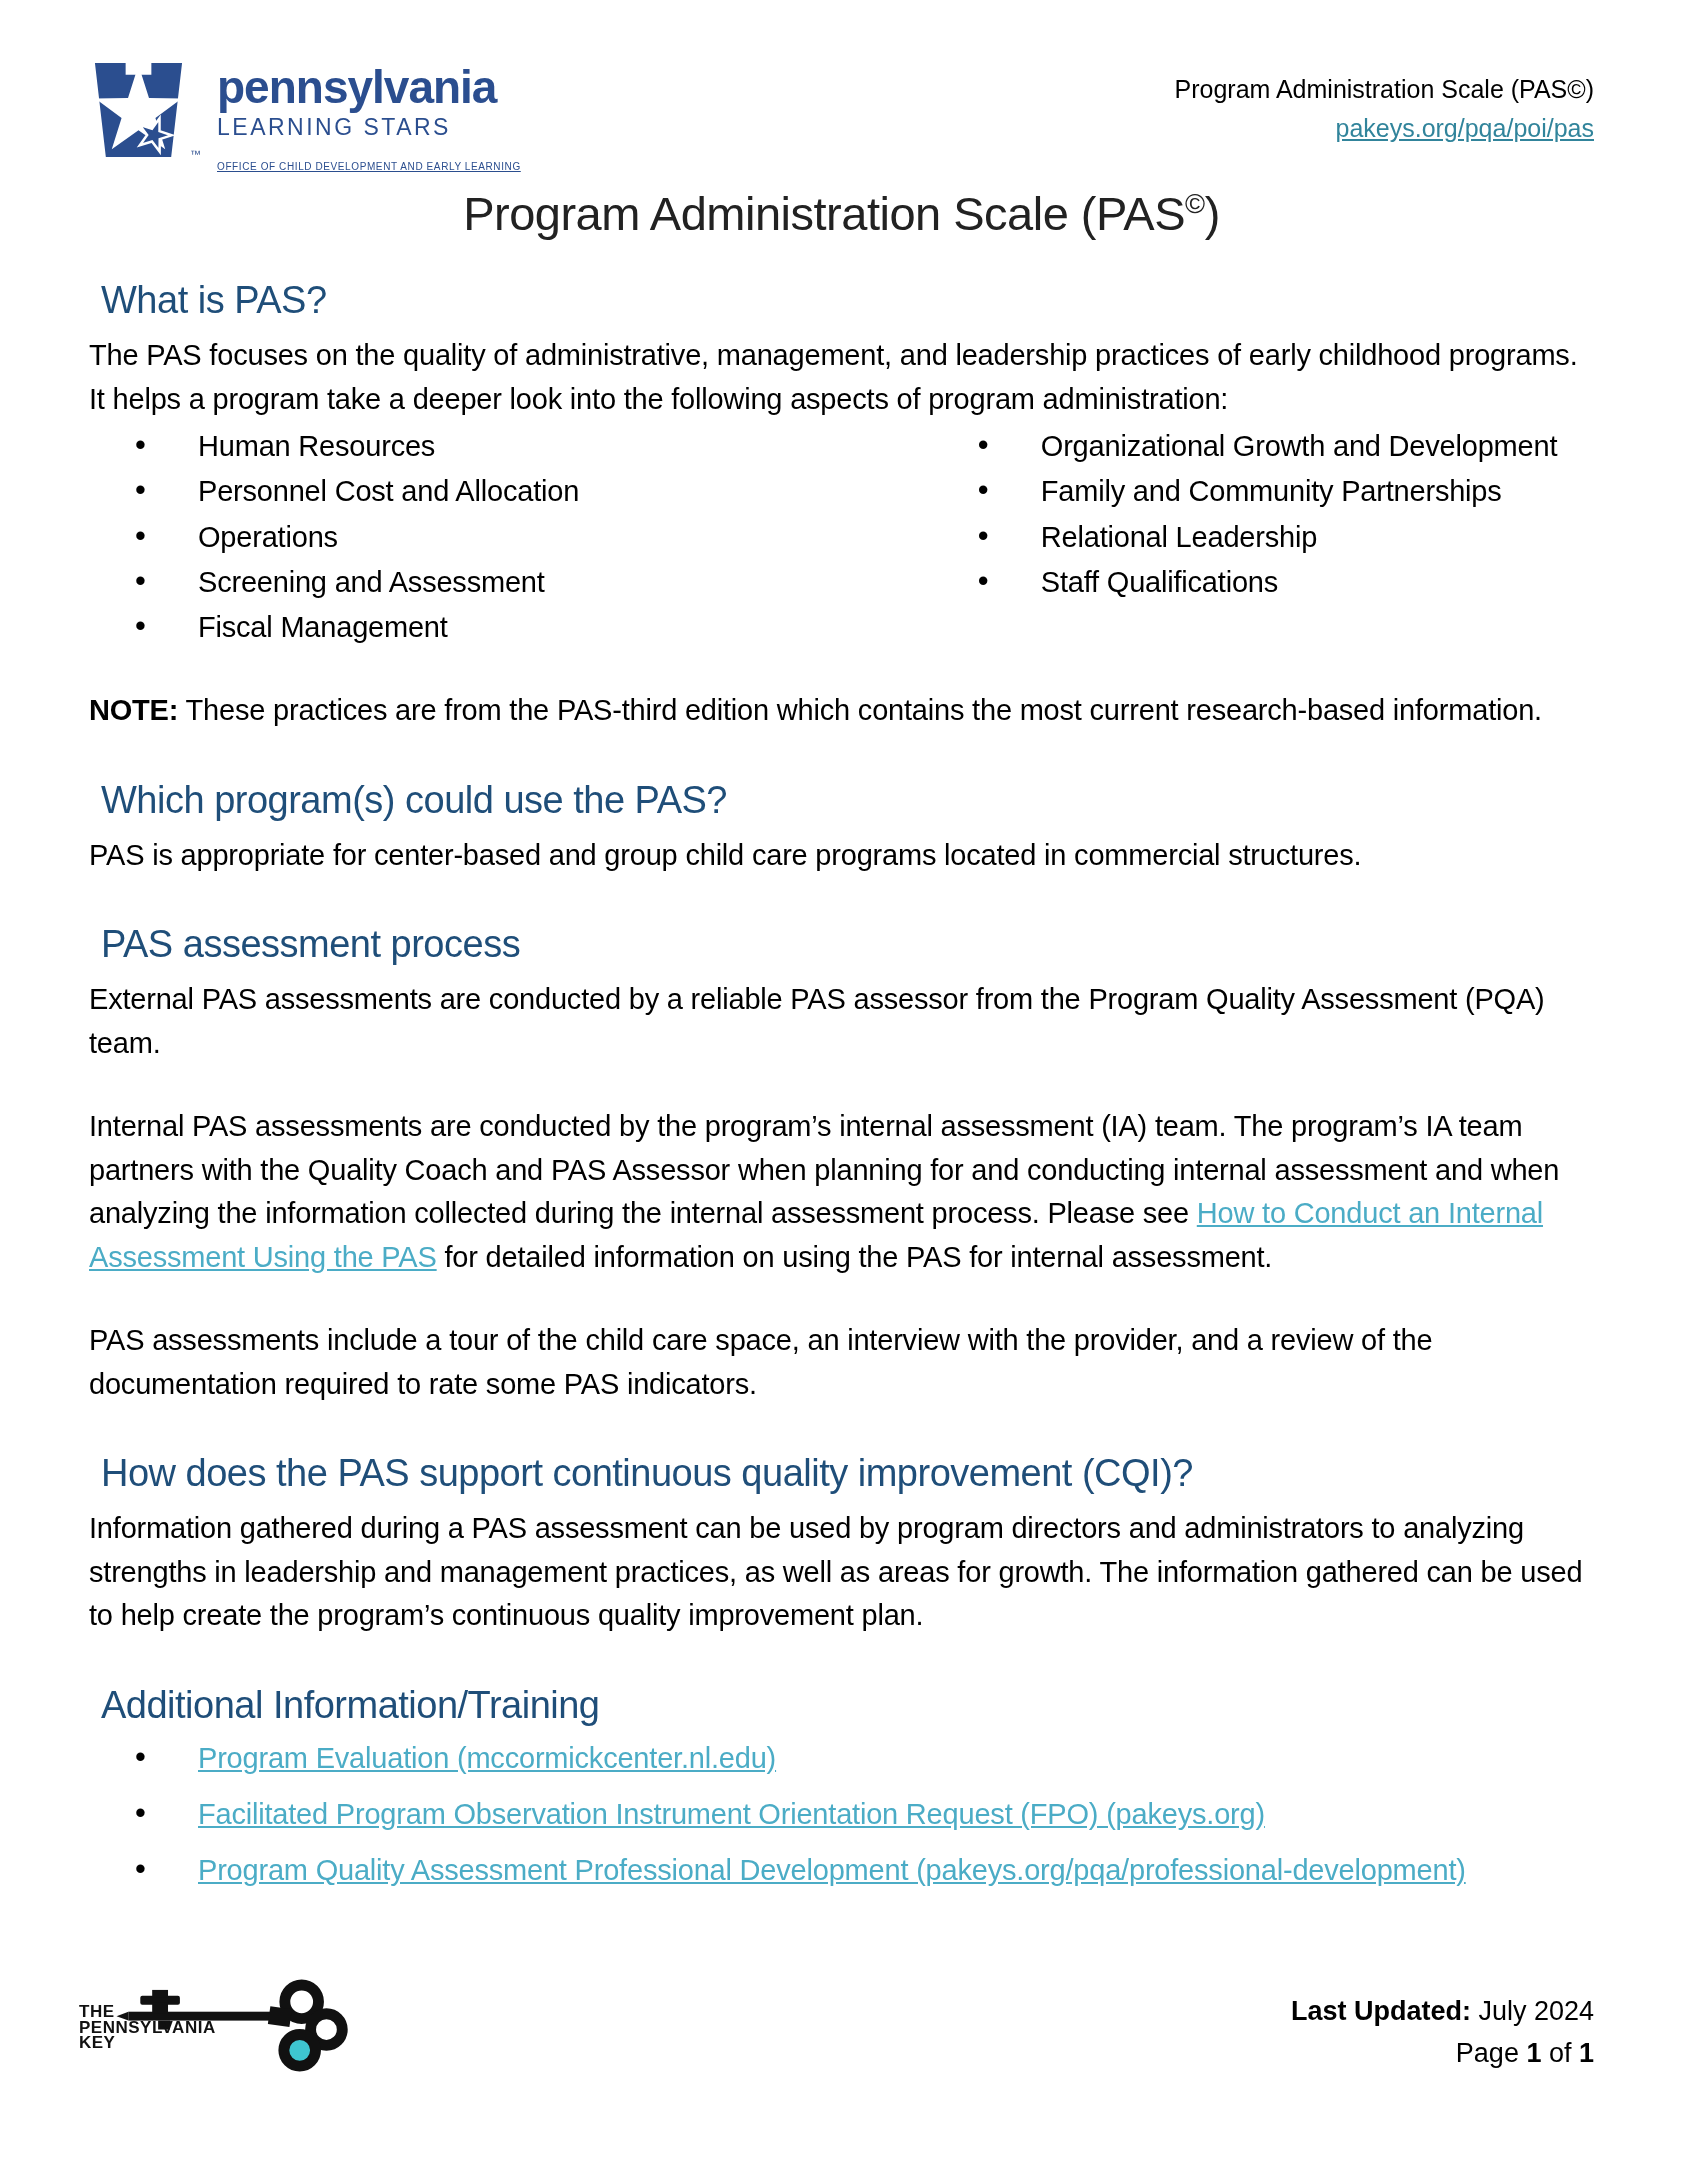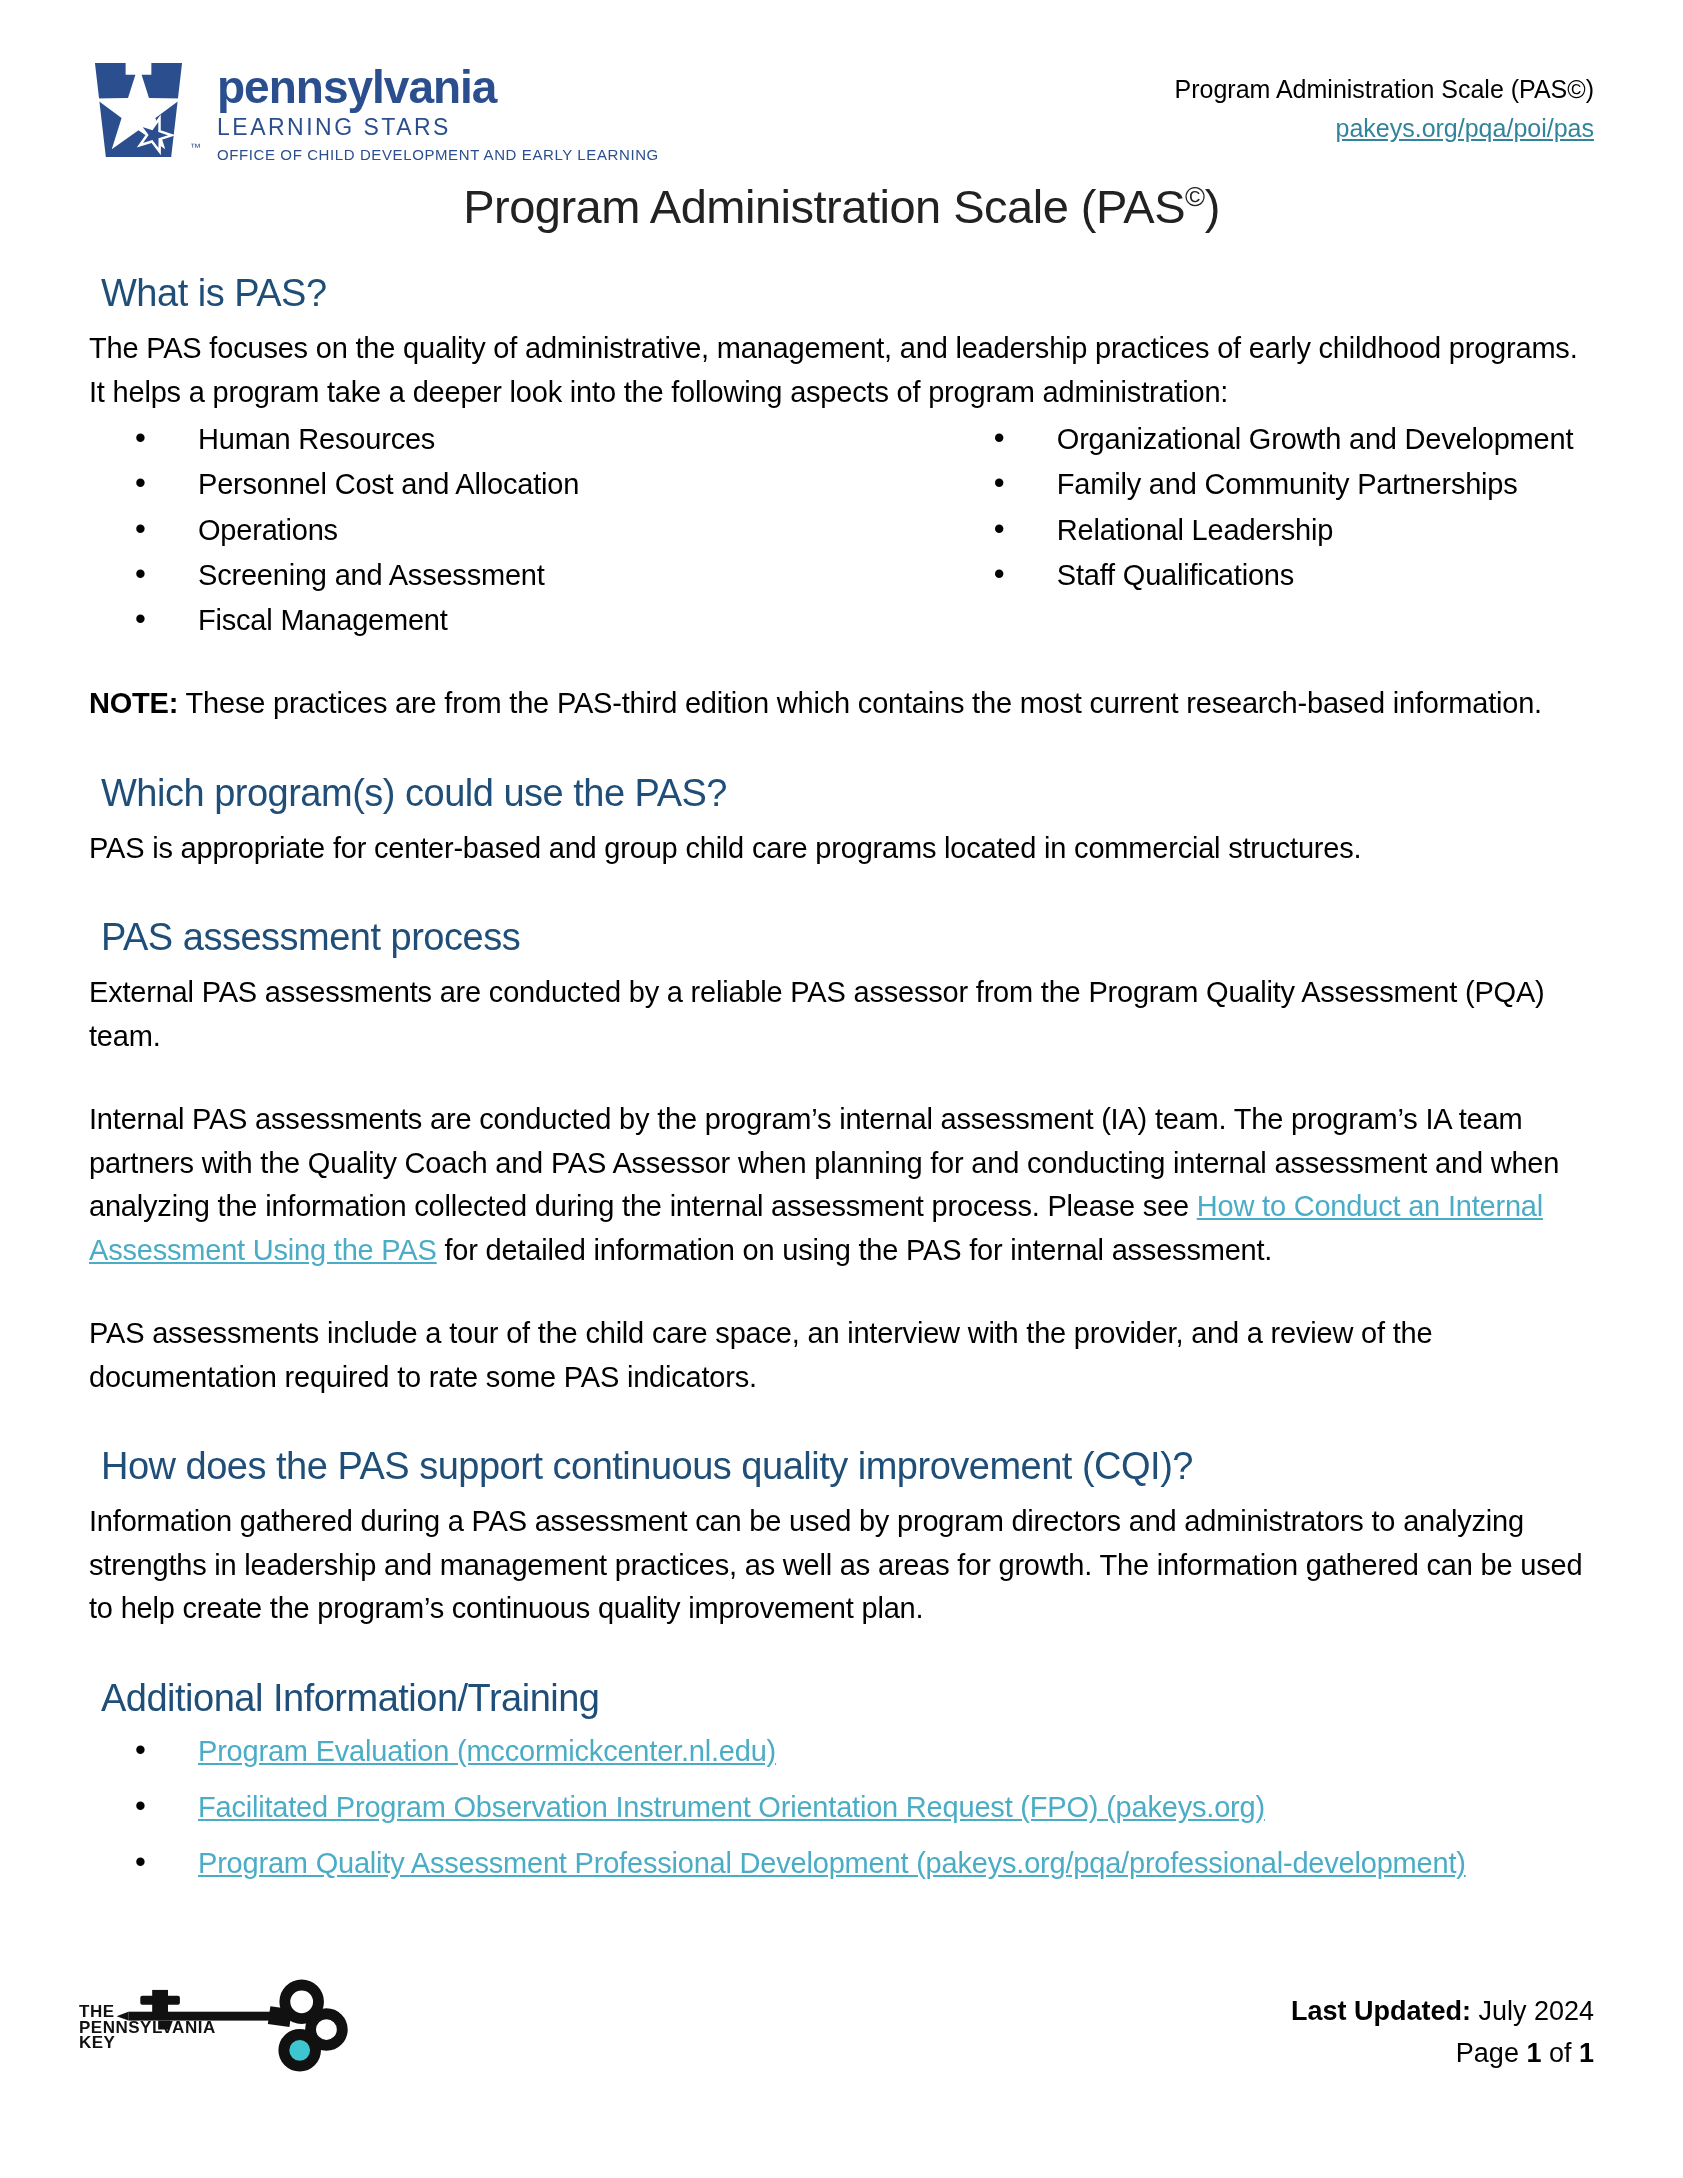--- a/index.html
+++ b/index.html
@@ -10,36 +10,36 @@
   }
   .page { position:relative; width:1683px; height:2178px; padding:54px 89px 0 89px; overflow:hidden; }
 
   
   .header { display:flex; justify-content:space-between; align-items:flex-start; }
   .brand { display:flex; align-items:flex-start; gap:16px; }
   .brand svg { display:block; }
   .brand-text { padding-top:10px; color:#2b4e8f; }
   .brand-name { font-size:46px; font-weight:bold; letter-spacing:-1px; line-height:1.0; }
   .brand-sub { font-size:23px; letter-spacing:2.5px; margin-top:4px; }
-  .brand-tag { font-size:15px; letter-spacing:0.6px; margin-top:5px; }
+  .brand-tag { font-size:10px; letter-spacing:0.6px; margin-top:20px;text-decoration:underline; }
   .brand-tm { font-size:11px; color:#2b4e8f; align-self:flex-end; margin-left:-14px; margin-bottom:12px; }
   .header-meta { text-align:right; padding-top:16px; font-size:25px; line-height:1.55; }
   .header-doc-title { color:#000; }
   .header-link { color:#31849b; text-decoration:underline; cursor:pointer; }
 
   
   .doc-title { text-align:center; font-weight:400; font-size:47px; color:#222; margin-top:14px; letter-spacing:-0.5px; }
   .doc-title sup { font-size:0.58em; }
 
   
   h2.sec { color:#1f4e79; font-size:38px; font-weight:400; letter-spacing:-0.5px; margin:46px 0 12px 12px; }
   h2.first { margin-top:38px; }
   p.body-text { font-size:29px; line-height:1.5; letter-spacing:-0.2px; }
   p.para + p.para { margin-top:40px; }
-  .cols { display:flex; margin-top:6px;gap:16px; }
+  .cols { display:flex; margin-top:6px; }
   .cols ul { list-style:none; }
   .cols ul.col-left { width:56%; }
   .cols ul.col-right { flex:1; }
   .cols li { position:relative; padding-left:109px; font-size:29px; line-height:1.32; margin-bottom:7px; letter-spacing:-0.2px; }
   .cols li::before { content:"•"; position:absolute; left:46px; top:-2px; font-size:31px; }
   .note { margin-top:36px; }
   a.body-link { color:#4bacc6; text-decoration:underline; cursor:pointer; }
   .links-list { list-style:none; margin-top:10px; }
   .links-list li { position:relative; padding-left:109px; font-size:29px; line-height:1.32; margin-bottom:18px; letter-spacing:-0.2px; }
   .links-list li::before { content:"•"; position:absolute; left:46px; top:-2px; font-size:31px; }

